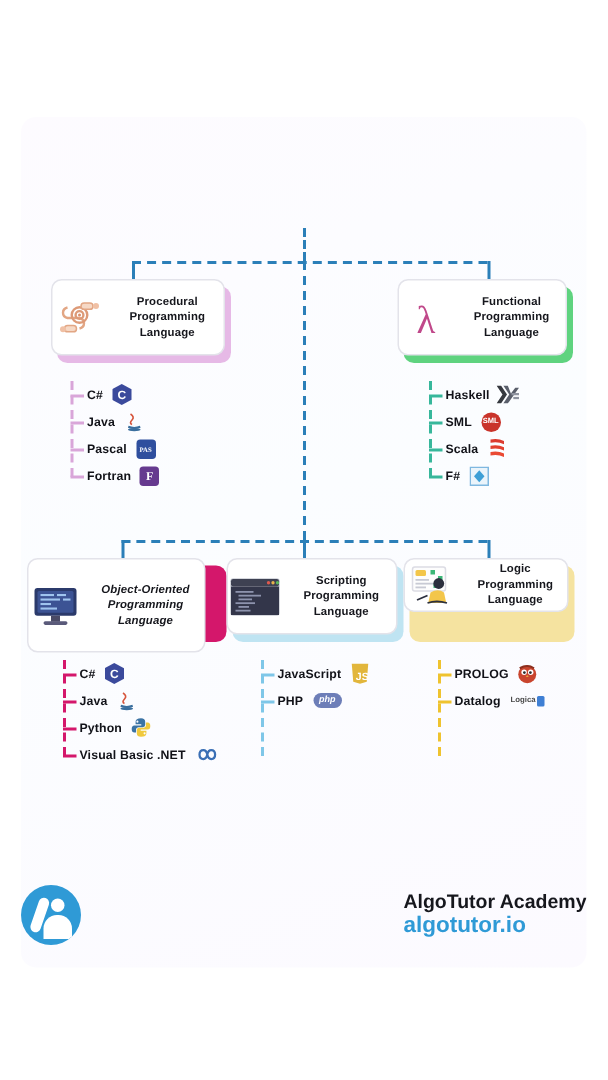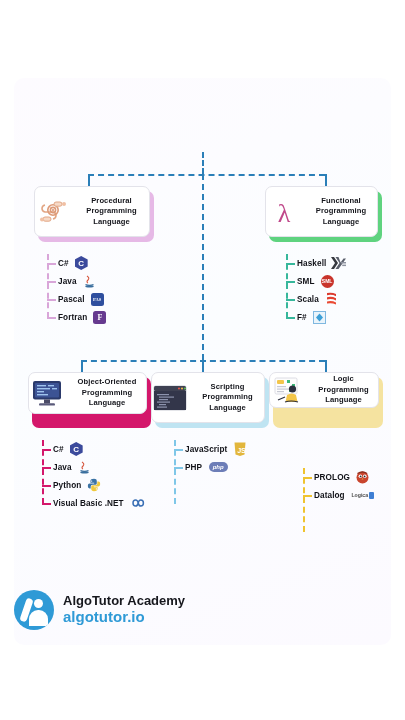--- a/index.html
+++ b/index.html
@@ -79,21 +79,21 @@
     white-space: nowrap; letter-spacing: .1px;
   }
   .row .lg {
     margin-left: 5px; width: 15px; height: 14px; flex: none;
     display: flex; align-items: center; justify-content: center;
   }
 
   
   #footer {
     position: absolute; left: 0; top: 512px; width: 377px;
-    display: flex; align-items: center; justify-content: flex-start; gap: 9px;
+    display: flex; align-items: center; justify-content: space-between; gap: 9px;
   }
   #footer .logo {
     width: 40px; height: 40px; border-radius: 50%;
     background: #2f9ad6; position: relative; flex: none;
     overflow: hidden;
   }
   #footer .logo .slash {
     position: absolute; left: 9px; top: 8px;
     width: 7px; height: 24px; background: #ffffff;
     border-radius: 4px; transform: rotate(19deg);
@@ -264,21 +264,21 @@
       </span>
     </div>
   </div>
 
   <div class="hline" style="left:67px; top:282px; width:244px;"></div>
   <div class="vline" style="left:67px; top:282px; height:12px;"></div>
   <div class="vline" style="left:188px; top:282px; height:12px;"></div>
   <div class="vline" style="left:311px; top:282px; height:12px;"></div>
 
   <div class="shadow" style="left:18px; top:299px; width:119px; height:51px; background:#d4176b;"></div>
-  <div class="card" style="left:14px; top:294px; width:119px; height:42px;">
+  <div class="card" style="left:4px; top:294px; width:119px; height:63px;font-style:italic;">
     <span class="thumb">
       <svg width="32" height="28" viewBox="0 0 32 28">
         <rect x="2" y="2" width="28" height="18.5" rx="2" fill="#2b3a6b"></rect>
         <rect x="4" y="4" width="24" height="14.5" rx="1" fill="#3c5394"></rect>
         <g fill="#9fc4ee">
           <rect x="6" y="6" width="9" height="1.4"></rect>
             <rect x="6" y="9" width="13" height="1.4"></rect>
           <rect x="6" y="12" width="7" height="1.4"></rect>
             <rect x="6" y="15" width="11" height="1.4"></rect>
           <rect x="17" y="6" width="6" height="1.4"></rect>
@@ -408,21 +408,21 @@
     </div>
     <div class="row">
       <span class="stub" style="border-top:2px dashed #7fc7e8;"></span>
       <span class="nm">PHP</span>
       <span class="lg" style="width:22px;">
         <span class="pill">php</span>
       </span>
     </div>
   </div>
 
-  <div class="list" style="left:289px; top:362px;margin-top:28px;">
+  <div class="list" style="left:278px; top:362px;">
     <div class="spine" style="height:64px; border-left:2px dashed #efc32f;"></div>
     <div class="row">
       <span class="stub" style="border-top:2px dashed #efc32f;"></span>
       <span class="nm">PROLOG</span>
       <span class="lg">
         <svg width="13" height="13" viewBox="0 0 13 13">
           <circle cx="6.5" cy="6.5" r="6" fill="#c9452e"></circle>
           <circle cx="4.4" cy="5.2" r="1.8" fill="#fff"></circle>
           <circle cx="8.8" cy="5.2" r="1.8" fill="#fff"></circle>
           <circle cx="4.6" cy="5.4" r="0.9" fill="#2b2b2b"></circle>

